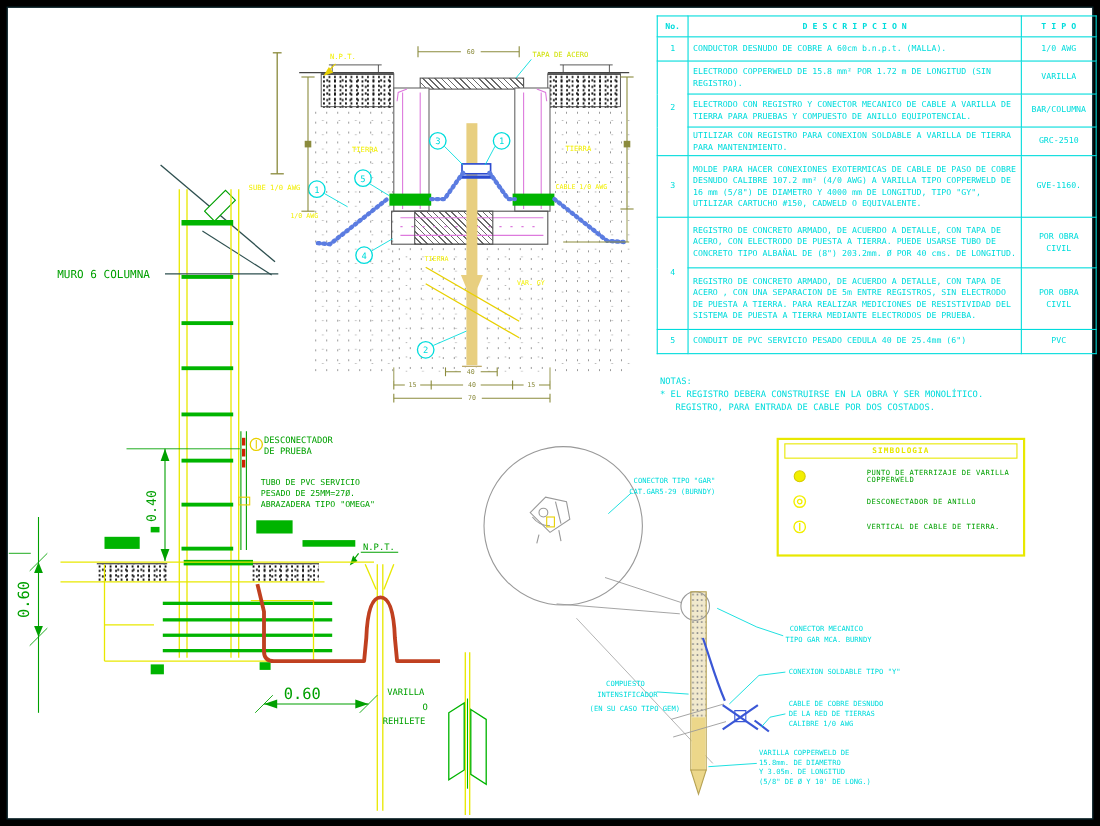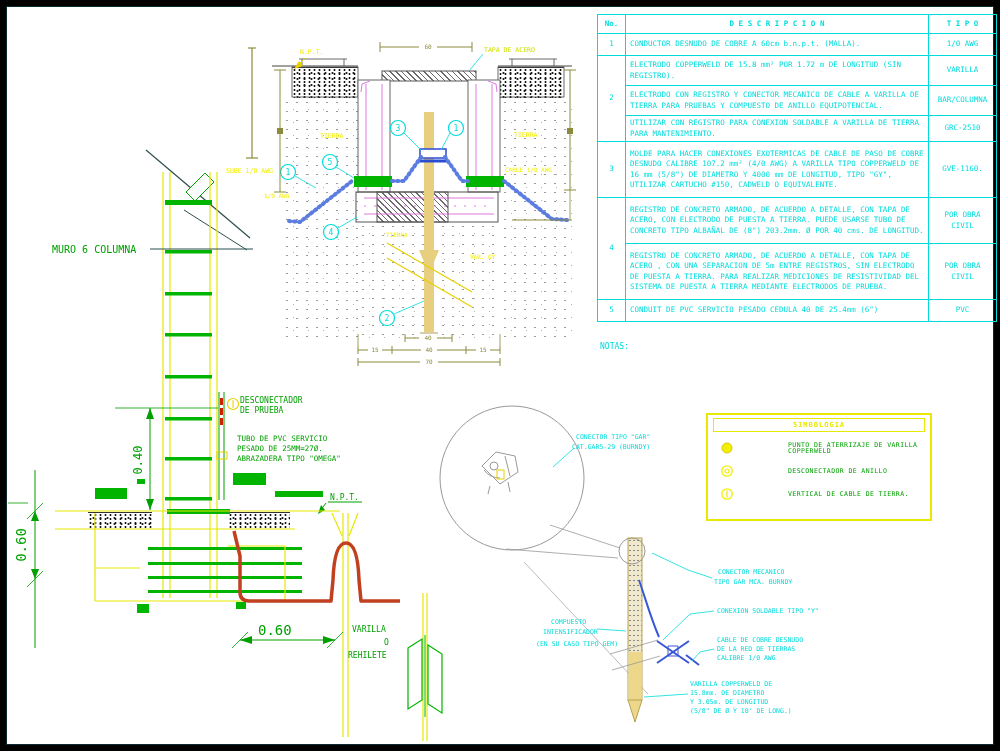--- a/index.html
+++ b/index.html
@@ -29,21 +29,21 @@
                  padding:1px 4px;vertical-align:middle;overflow:hidden;}
   .desc-table .hrow td{text-align:center;font-weight:bold;height:16px;}
   .desc-table .no{text-align:center;}
   .desc-table .tp{text-align:center;}
   .h22{height:22px}.h30{height:30px}.h26{height:26px}.h56{height:56px}.h46{height:46px}
   
   .notes{position:absolute;left:600px;top:317px;width:398px;color:#00dcdc;
          font:8px/1.5 "DejaVu Sans Mono",monospace;margin-top:24px;}
   .notes .indent{margin-left:14px;}
   
-  .legend{position:absolute;left:706px;top:398px;width:222px;height:104px;border:2px solid #e8e800;background:#fff;margin-top:15px;}
+  .legend{position:absolute;left:706px;top:398px;width:222px;height:104px;border:2px solid #e8e800;background:#fff;}
   .legend-title{margin:3px 5px 0 5px;border:1px solid #e8e800;color:#e8e800;text-align:center;
                 font:bold 7px/12px "DejaVu Sans Mono",monospace;letter-spacing:1px;}
   .legend-item{display:flex;align-items:center;gap:7px;margin:9px 0 0 12px;}
   .legend-item span{color:#00a000;font:6.5px/1 "DejaVu Sans Mono",monospace;letter-spacing:0.4px;padding-left:47px;}
   .legend-item svg{position:static;flex:0 0 14px;}
 </style>
 </head>
 <body>
 
 <div id="canvas">
@@ -405,20 +405,22 @@
     <tr class="h22">
       <td class="no">5</td>
       <td class="d">CONDUIT DE PVC SERVICIO PESADO CEDULA 40 DE 25.4mm (6")</td>
       <td class="tp">PVC</td>
     </tr>
   </tbody>
     </table>
 
   <div class="notes">
     <div>NOTAS:</div>
+    <div>* EL REGISTRO DEBERA CONSTRUIRSE EN LA OBRA Y SER MONOLÍTICO.</div>
+    <div class="indent">REGISTRO, PARA ENTRADA DE CABLE POR DOS COSTADOS.</div>
   </div>
 
   <div class="legend">
     <div class="legend-title">SIMBOLOGIA</div>
     <div class="legend-item">
       <svg width="14" height="14">
         <circle cx="7" cy="7" r="5" fill="#f2ef00" stroke="#d8cc00"></circle>
       </svg>
       <span>PUNTO DE ATERRIZAJE DE VARILLA COPPERWELD</span>
     </div>

